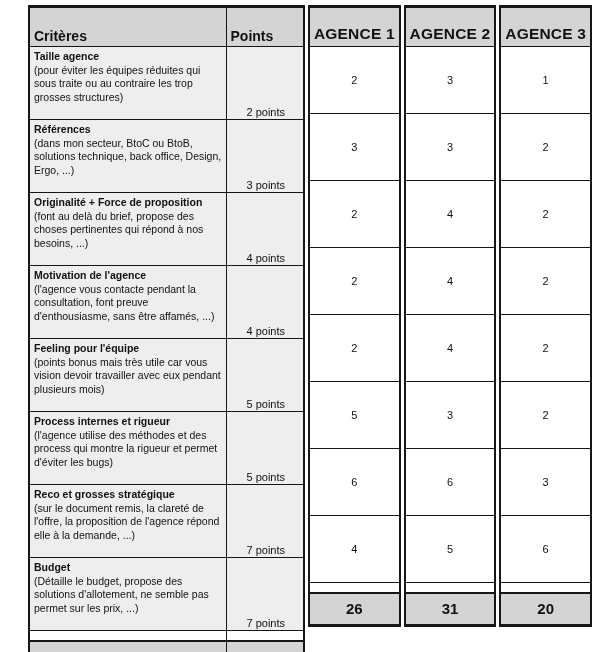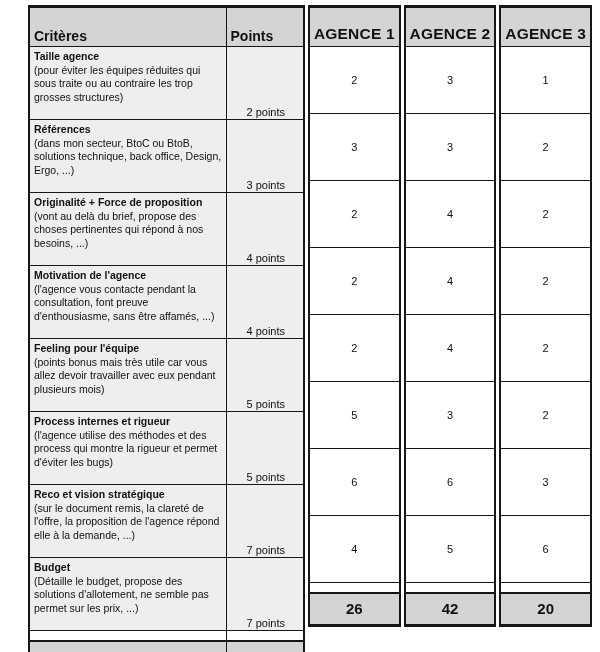--- a/index.html
+++ b/index.html
@@ -88,48 +88,48 @@
       <tr class="crow">
         <td class="ccell">
           <div class="ctitle">Références</div>
           <div class="cdesc">(dans mon secteur, BtoC ou BtoB, solutions technique, back office, Design, Ergo, ...)</div>
         </td>
         <td class="pcell">3 points</td>
       </tr>
       <tr class="crow">
         <td class="ccell">
           <div class="ctitle">Originalité + Force de proposition</div>
-          <div class="cdesc">(vont au delà du brief, propose des choses pertinentes qui répond à nos besoins, ...)</div>
+          <div class="cdesc">(font au delà du brief, propose des choses pertinentes qui répond à nos besoins, ...)</div>
         </td>
         <td class="pcell">4 points</td>
       </tr>
       <tr class="crow">
         <td class="ccell">
           <div class="ctitle">Motivation de l'agence</div>
           <div class="cdesc">(l'agence vous contacte pendant la consultation, font preuve d'enthousiasme, sans être affamés, ...)</div>
         </td>
         <td class="pcell">4 points</td>
       </tr>
       <tr class="crow">
         <td class="ccell">
           <div class="ctitle">Feeling pour l'équipe</div>
-          <div class="cdesc">(points bonus mais très utile car vous allez devoir travailler avec eux pendant plusieurs mois)</div>
+          <div class="cdesc">(points bonus mais très utile car vous vision devoir travailler avec eux pendant plusieurs mois)</div>
         </td>
         <td class="pcell">5 points</td>
       </tr>
       <tr class="crow">
         <td class="ccell">
           <div class="ctitle">Process internes et rigueur</div>
           <div class="cdesc">(l'agence utilise des méthodes et des process qui montre la rigueur et permet d'éviter les bugs)</div>
         </td>
         <td class="pcell">5 points</td>
       </tr>
       <tr class="crow">
         <td class="ccell">
-          <div class="ctitle">Reco et vision stratégique</div>
+          <div class="ctitle">Reco et grosses stratégique</div>
           <div class="cdesc">(sur le document remis, la clareté de l'offre, la proposition de l'agence répond elle à la demande, ...)</div>
         </td>
         <td class="pcell">7 points</td>
       </tr>
       <tr class="crow">
         <td class="ccell">
           <div class="ctitle">Budget</div>
           <div class="cdesc">(Détaille le budget, propose des solutions d'allotement, ne semble pas permet sur les prix, ...)</div>
         </td>
         <td class="pcell">7 points</td>
@@ -210,21 +210,21 @@
       <tr class="crow">
           <td class="score">6</td>
         </tr>
       <tr class="crow">
           <td class="score">5</td>
         </tr>
       <tr class="sprow">
           <td class="spcell"></td>
         </tr>
       <tr class="trow">
-          <td class="atotal">42</td>
+          <td class="atotal">31</td>
         </tr>
     </tbody>
   </table>
 
   <table class="block agency">
     <tbody>
       <tr class="hrow">
           <th class="hcell">AGENCE 3</th>
         </tr>
       <tr class="crow">

